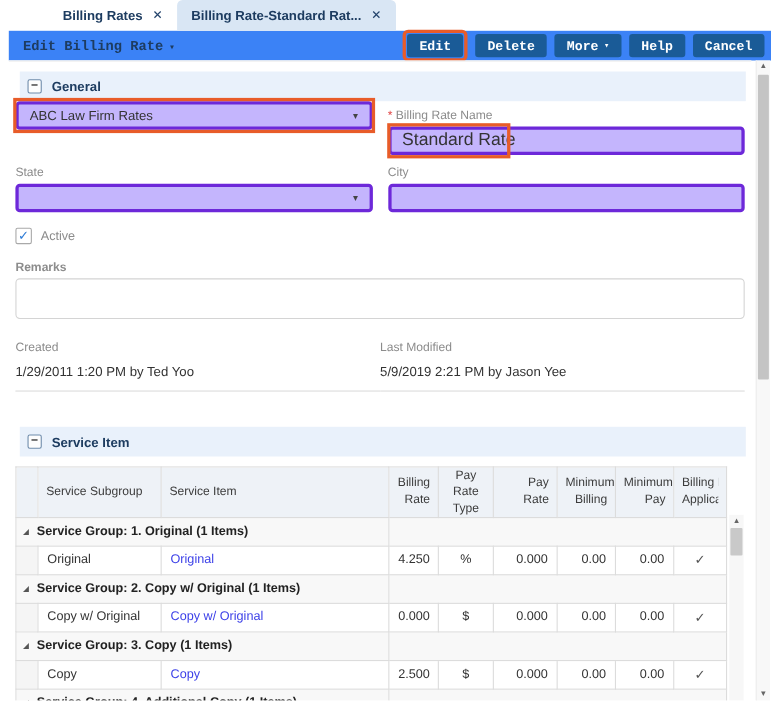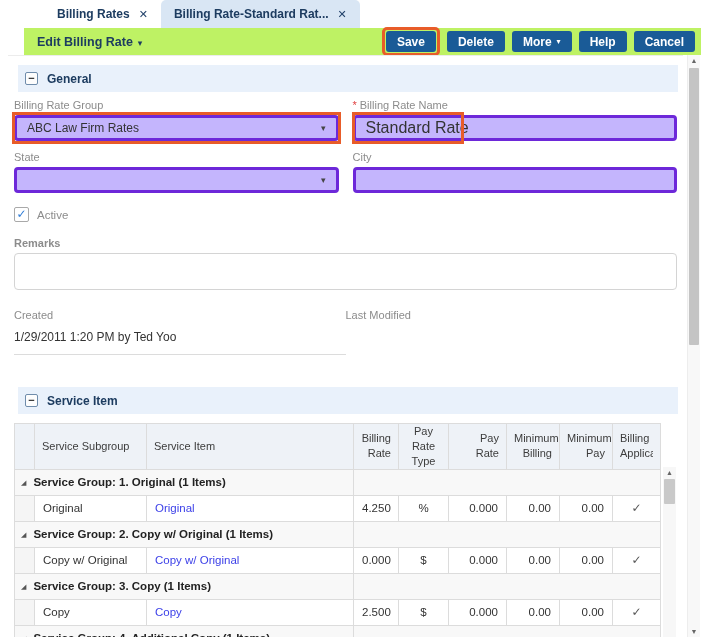--- a/index.html
+++ b/index.html
@@ -7,21 +7,21 @@
   body { font-family:"Liberation Sans","DejaVu Sans",sans-serif; }
   .screen { position:relative; width:701px; height:637px; background:#fff; overflow:hidden; }
 
   
   .tabbar { display:flex; align-items:stretch; height:28px; padding-left:8px; background:#fff;margin-left:36px; }
   .tab { display:flex; align-items:center; gap:9px; padding:0 13px; font-size:12px; font-weight:bold; color:#1d3c60; cursor:default; }
   .tab .close { font-size:11px; font-weight:bold; color:#23436b; line-height:1; }
   .tab.active { background:#d9e6f4; border-radius:5px 5px 0 0; }
 
   
-  .toolbar { display:flex; align-items:center; height:27px; background:#bef264; margin-left:24px; padding:0 6px 0 13px; }
+  .toolbar { display:flex; align-items:center; height:27px; background:#3b82f6; margin-left:8px; padding:0 6px 0 13px;font-family:Liberation Mono, monospace; }
   .toolbar-title { font-size:12.5px; font-weight:bold; color:#1d3c60; }
   .toolbar-title .caret { font-size:9px; margin-left:5px; color:#1d3c60; }
   .btn-row { margin-left:auto; display:flex; align-items:center; gap:7px; }
   .btn { background:#1a5b97; color:#fff; border:none; font-family:inherit; font-weight:bold; font-size:12px; height:21px; padding:0 11px; border-radius:3px; display:inline-flex; align-items:center; cursor:pointer; }
   .btn .caret { font-size:8px; margin-left:5px; }
   .save-hl { display:inline-flex; border:3px solid #e85c29; border-radius:5px; padding:1px; }
 
   
   .content { position:absolute; top:55px; left:8px; width:675px; height:582px; background:#fff; overflow:hidden; border-top:1px solid #ececec; }
   .section-bar { display:flex; align-items:center; height:27px; background:#e9f1fb; margin:0 5px 0 10px; padding-left:7px; }
@@ -92,21 +92,21 @@
       <span class="close">✕</span>
     </div>
   </div>
 
   <div class="toolbar">
     <span class="toolbar-title">
       <span>Edit Billing Rate</span><span class="caret">▾</span>
     </span>
     <div class="btn-row">
       <span class="save-hl">
-        <button class="btn">Save</button>
+        <button class="btn">Edit</button>
       </span>
       <button class="btn">Delete</button>
       <button class="btn">
         <span>More</span>
           <span class="caret">▾</span>
       </button>
       <button class="btn">Help</button>
       <button class="btn">Cancel</button>
     </div>
   </div>
@@ -114,21 +114,20 @@
   <div class="content">
 
     <div class="section-bar sb-general">
       <span class="collapse-icon">−</span>
       <span class="sec-title">General</span>
     </div>
 
     <div class="form">
       <div class="field-grid">
         <div>
-          <div class="lbl">Billing Rate Group</div>
           <div class="ctrl select">
             <span>ABC Law Firm Rates</span>
             <span class="dd-caret">▾</span>
             <span class="hl-full"></span>
           </div>
         </div>
         <div>
           <div class="lbl"><span class="req">*</span><span>Billing Rate Name</span></div>
           <div class="ctrl">
             <input type="text" value="Standard Rate" style="">
@@ -161,20 +160,21 @@
       <div class="lbl remarks-lbl">Remarks</div>
       <textarea class="remarks" style=""></textarea>
 
       <div class="meta-grid">
         <div>
           <div class="lbl">Created</div>
           <div class="meta-value">1/29/2011 1:20 PM by Ted Yoo</div>
         </div>
         <div>
           <div class="lbl">Last Modified</div>
+          <div class="meta-value">5/9/2019 2:21 PM by Jason Yee</div>
         </div>
       </div>
     </div>
 
     <div class="section-bar sb-service">
       <span class="collapse-icon">−</span>
       <span class="sec-title">Service Item</span>
     </div>
 
     <div class="grid-wrap">

